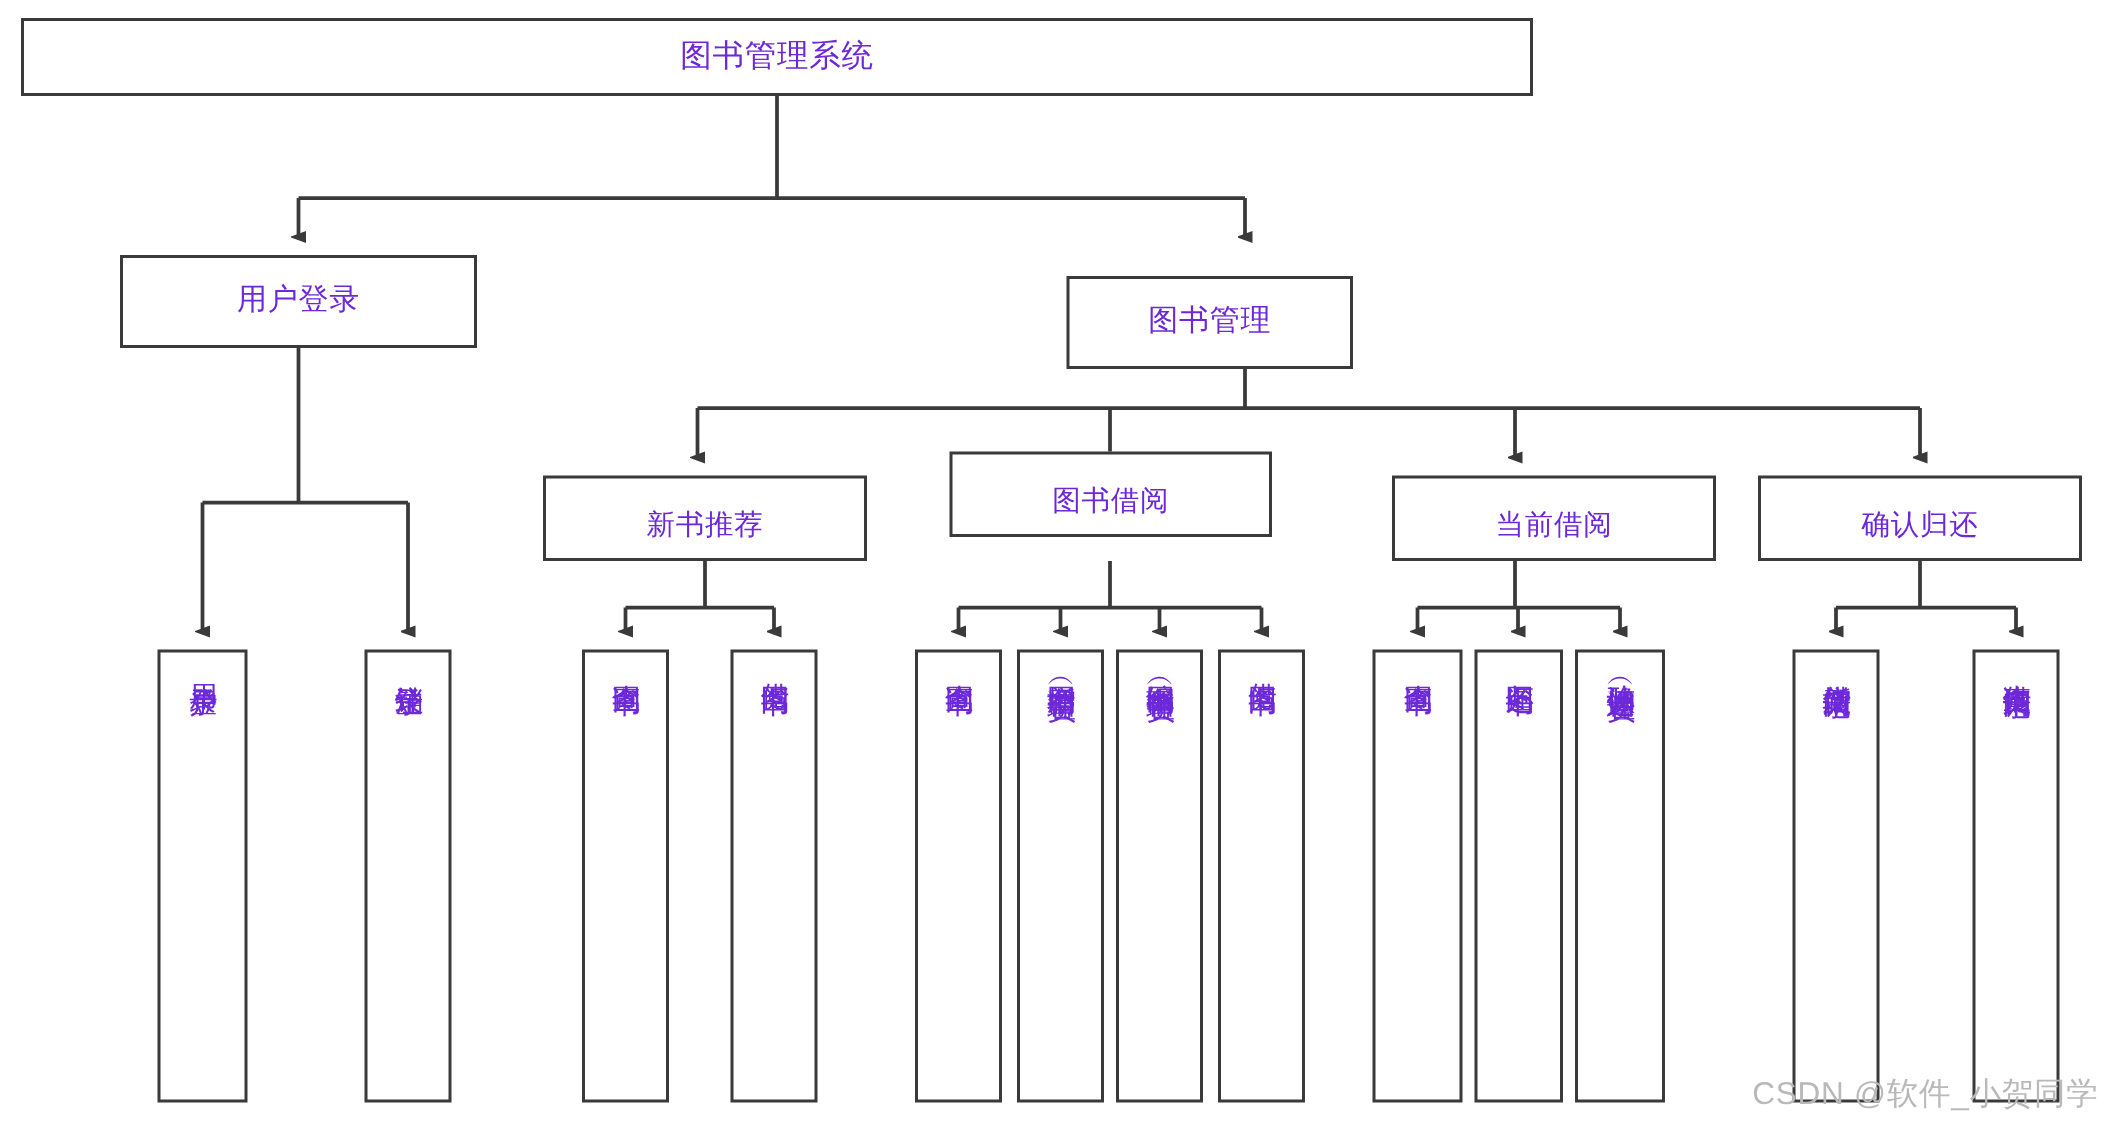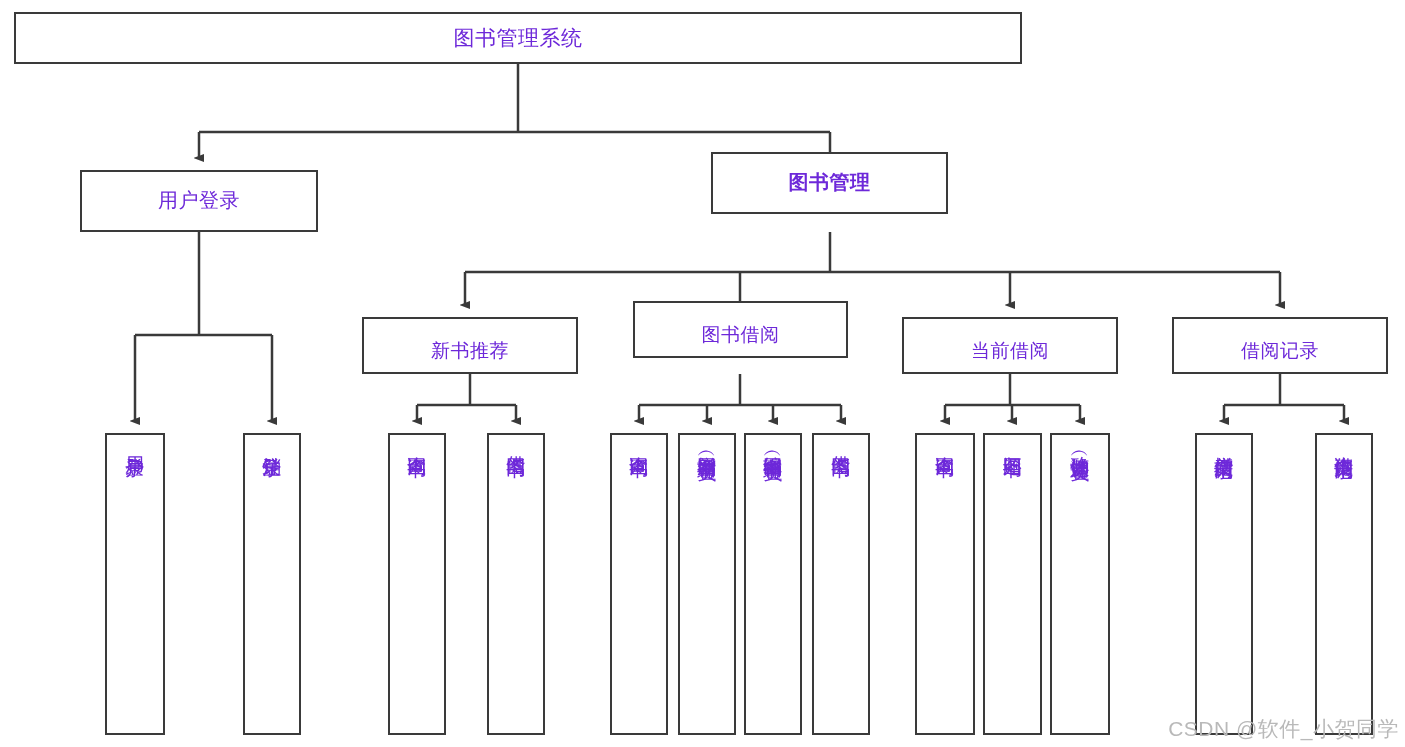--- a/index.html
+++ b/index.html
@@ -124,35 +124,35 @@
     </g>
   </svg>
 
   <div class="node level-0" style="left:14px; top:12px; width:1008px; height:52px;">
     <span class="node-label">图书管理系统</span>
   </div>
 
   <div class="node level-1" style="left:80px; top:170px; width:238px; height:62px;">
     <span class="node-label">用户登录</span>
   </div>
-  <div class="node level-1" style="left:711px; top:152px; width:237px; height:62px;font-weight:bold;">
+  <div class="node level-1" style="left:711px; top:184px; width:191px; height:62px;">
     <span class="node-label">图书管理</span>
   </div>
 
   <div class="node level-2" style="left:362px; top:317px; width:216px; height:57px;">
     <span class="node-label">新书推荐</span>
   </div>
   <div class="node level-2" style="left:633px; top:301px; width:215px; height:57px;text-align:center;">
     <span class="node-label">图书借阅</span>
   </div>
-  <div class="node level-2" style="left:902px; top:317px; width:216px; height:57px;">
+  <div class="node level-2" style="left:928px; top:317px; width:216px; height:57px;">
     <span class="node-label">当前借阅</span>
   </div>
   <div class="node level-2" style="left:1172px; top:317px; width:216px; height:57px;">
-    <span class="node-label">借阅记录</span>
+    <span class="node-label">确认归还</span>
   </div>
 
   <div class="node leaf" style="left:105px; top:433px; width:60px; height:302px;">
     <span class="node-label">用户登录</span>
   </div>
   <div class="node leaf" style="left:243px; top:433px; width:58px; height:302px;">
     <span class="node-label">注销登录</span>
   </div>
   <div class="node leaf" style="left:388px; top:433px; width:58px; height:302px;">
     <span class="node-label">查询图书</span>

